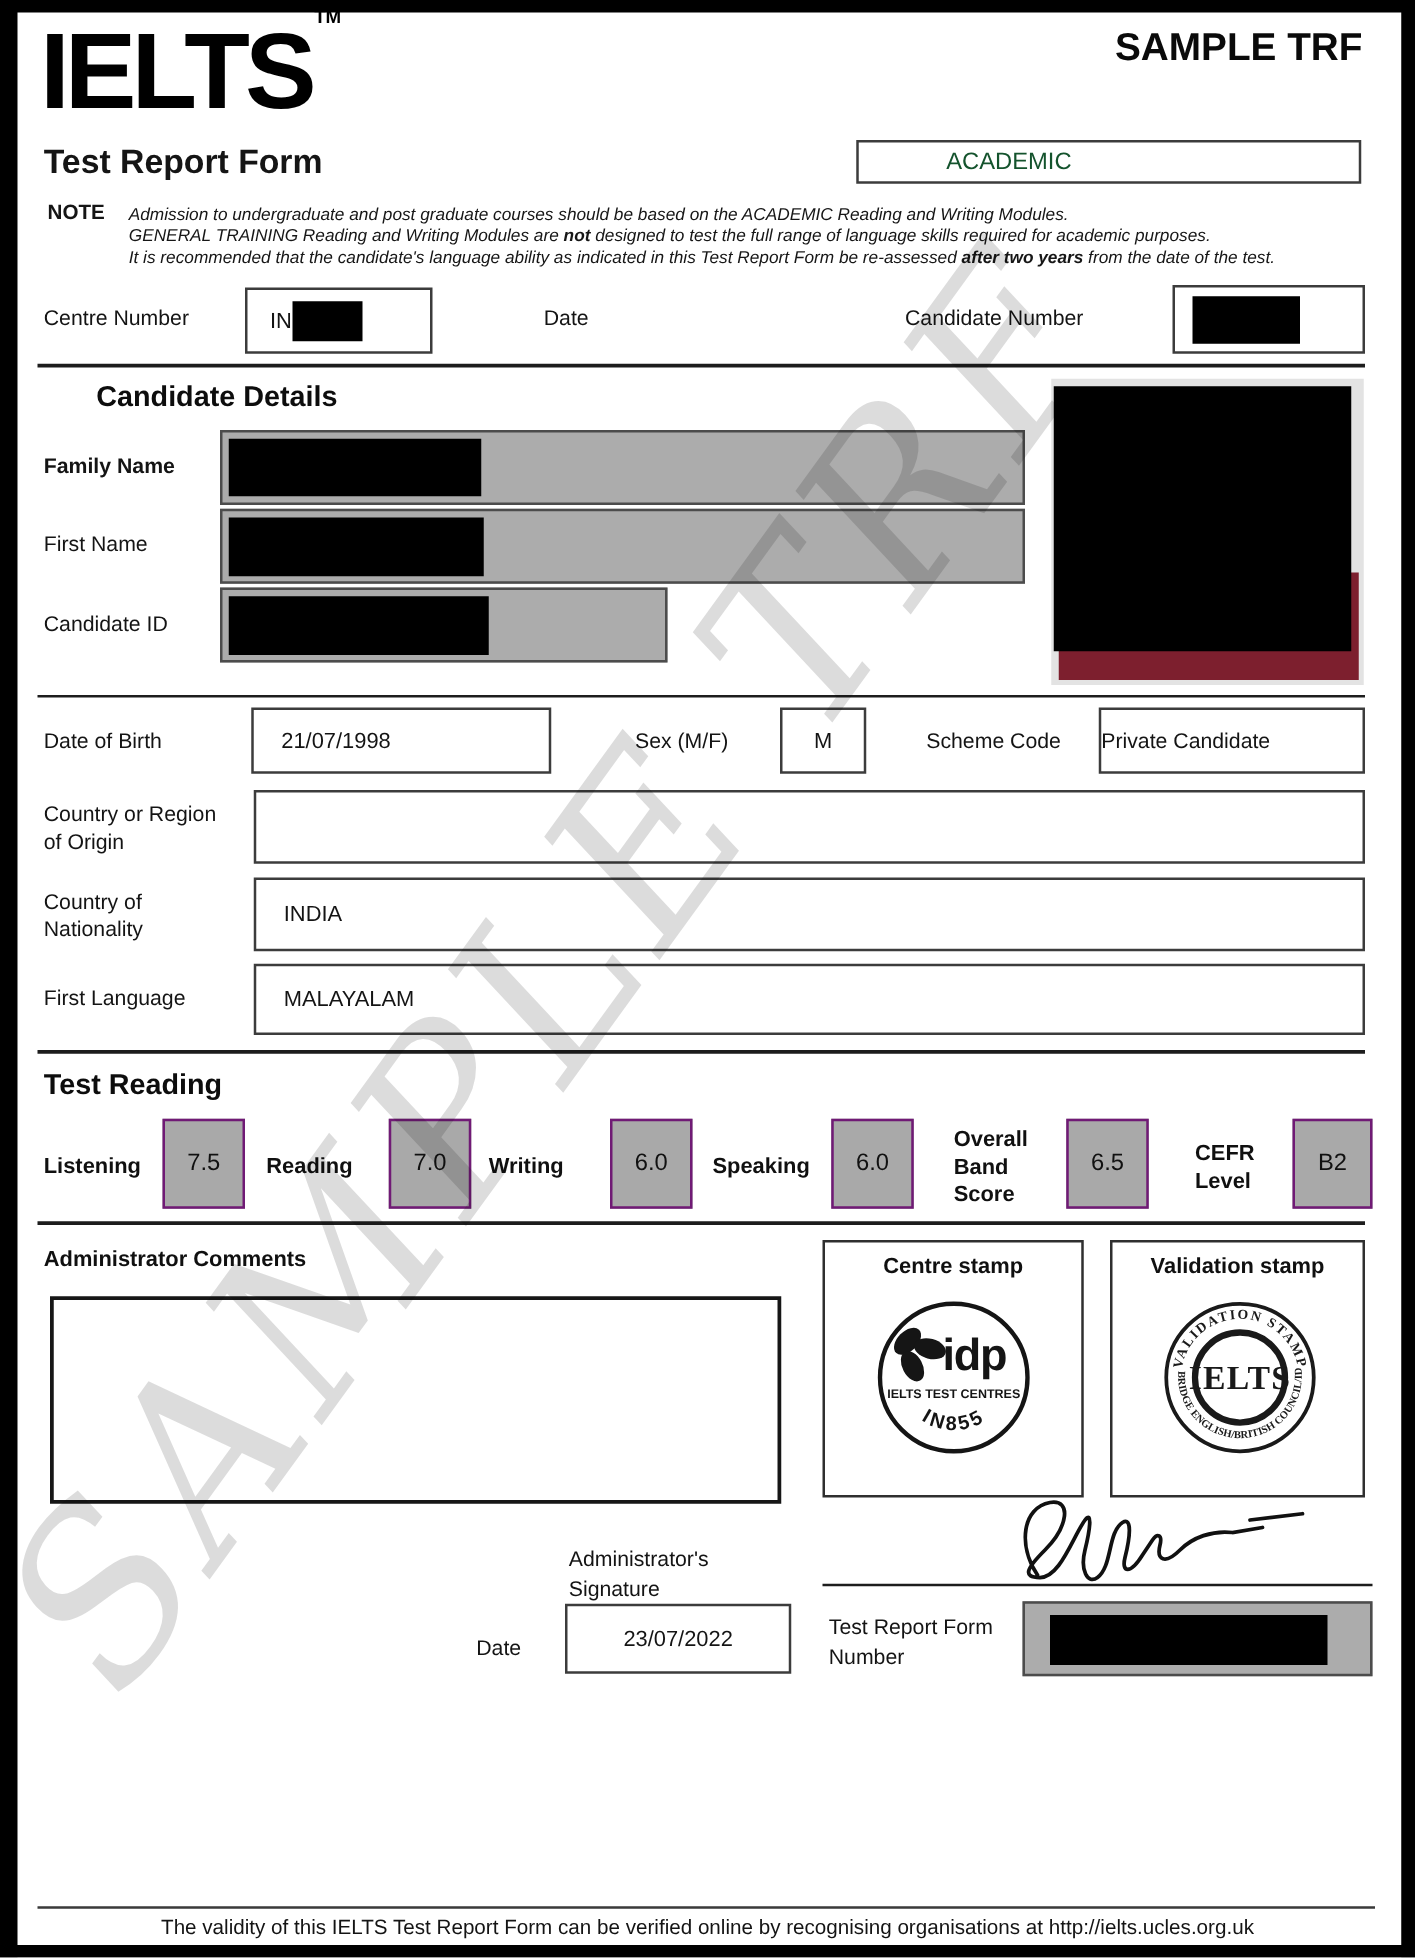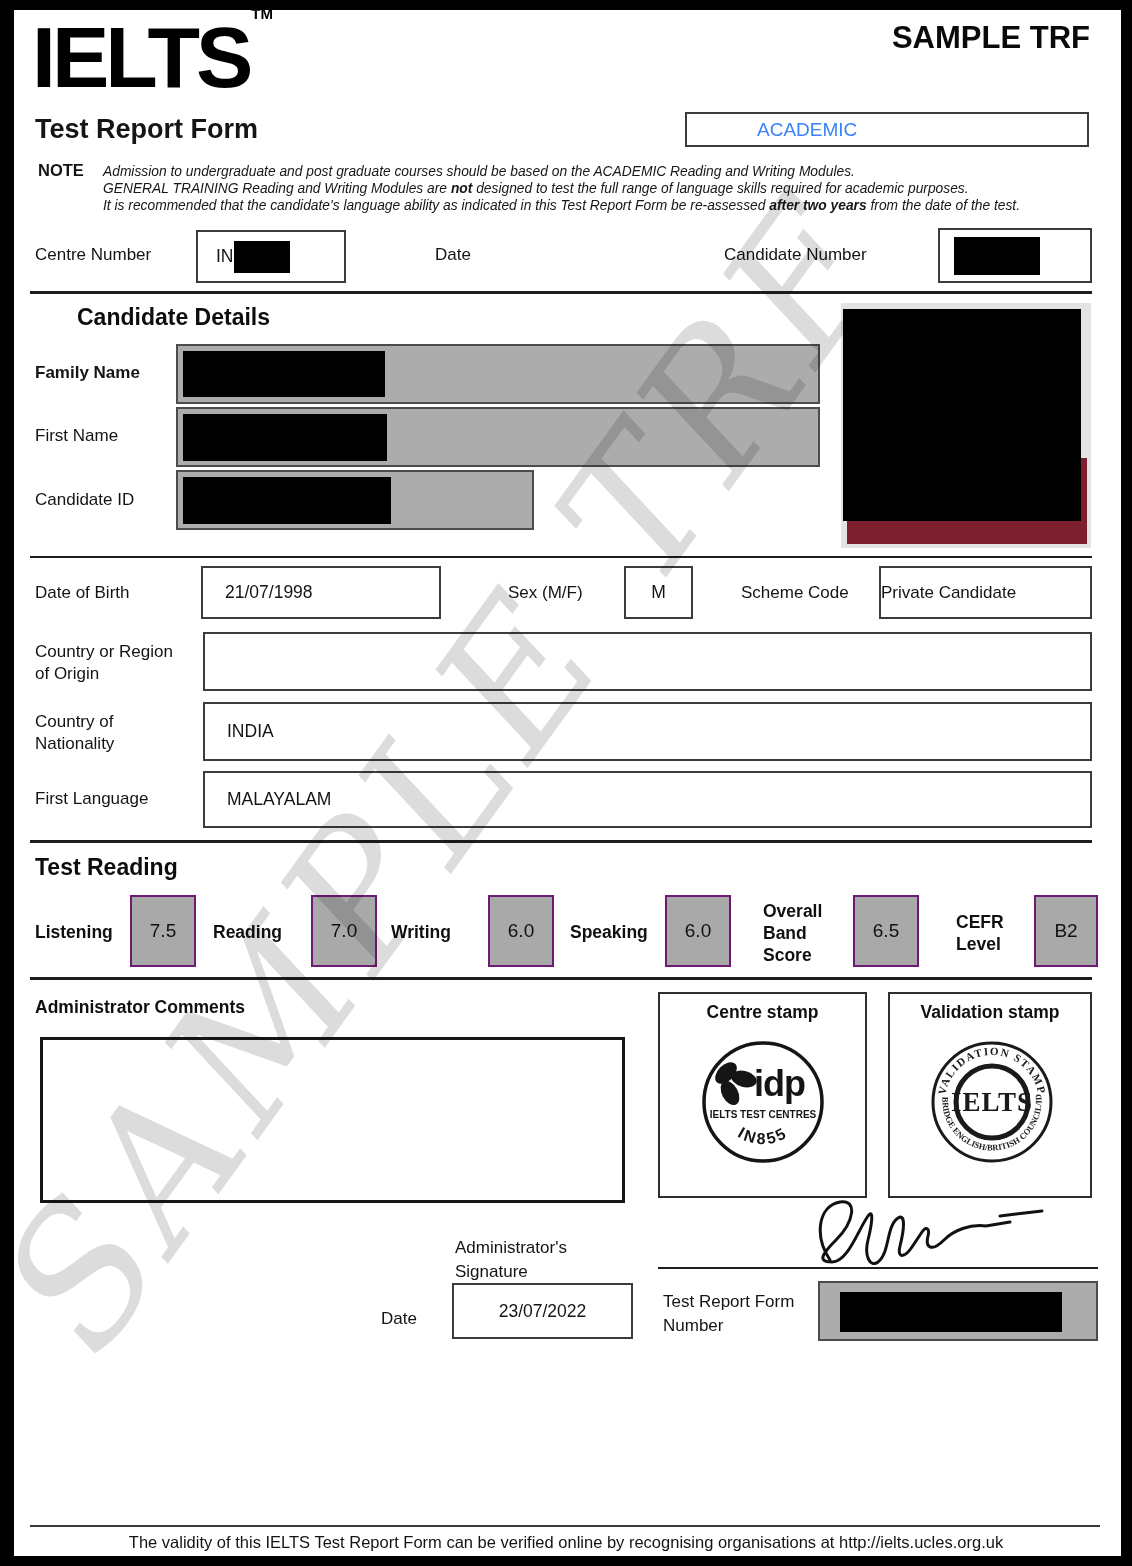--- a/index.html
+++ b/index.html
@@ -44,21 +44,21 @@
   <div class="scanedge" style="left:0;top:1556px;width:1132px;height:10px;"></div>
 
   <div class="watermark">SAMPLE TRF</div>
 
   <div class="abs" style="left:32px;top:14px;font-size:86px;font-weight:900;letter-spacing:-4px;line-height:1;color:#000;">
     <span>IELTS</span><span style="font-size:15px;font-weight:bold;vertical-align:super;letter-spacing:0;position:relative;top:-38px;left:2px;">TM</span>
   </div>
   <div class="abs" style="left:35px;top:114px;font-size:27px;font-weight:bold;">Test Report Form</div>
   <div class="abs" style="left:760px;top:20px;width:330px;text-align:right;font-size:31px;font-weight:800;color:#0a0a0a;">SAMPLE TRF</div>
   <div class="whitebox" style="left:685px;top:112px;width:404px;height:35px;border-width:2px;">
-    <div style="padding-left:70px;line-height:31px;font-size:19px;color:#3b82f6;">ACADEMIC</div>
+    <div style="padding-left:70px;line-height:31px;font-size:19px;color:#14532d;">ACADEMIC</div>
   </div>
 
   <div class="abs" style="left:38px;top:161px;font-size:16.5px;font-weight:bold;">NOTE</div>
   <div class="abs note-line" style="left:103px;top:164px;">Admission to undergraduate and post graduate courses should be based on the ACADEMIC Reading and Writing Modules.</div>
   <div class="abs note-line" style="left:103px;top:181px;"><span>GENERAL TRAINING Reading and Writing Modules are </span><b>not</b><span> designed to test the full range of language skills required for academic purposes.</span></div>
   <div class="abs note-line" style="left:103px;top:198px;"><span>It is recommended that the candidate's language ability as indicated in this Test Report Form be re-assessed </span><b>after two years</b><span> from the date of the test.</span></div>
 
   <div class="abs lbl" style="left:35px;top:245px;">Centre Number</div>
   <div class="whitebox" style="left:196px;top:230px;width:150px;height:53px;">
     <div class="boxtext" style="padding-left:18px;line-height:49px;">IN</div>

